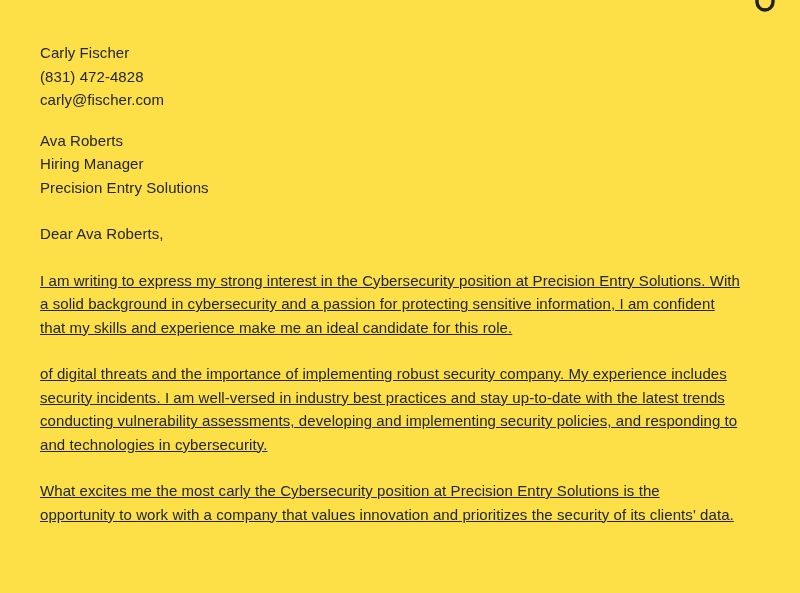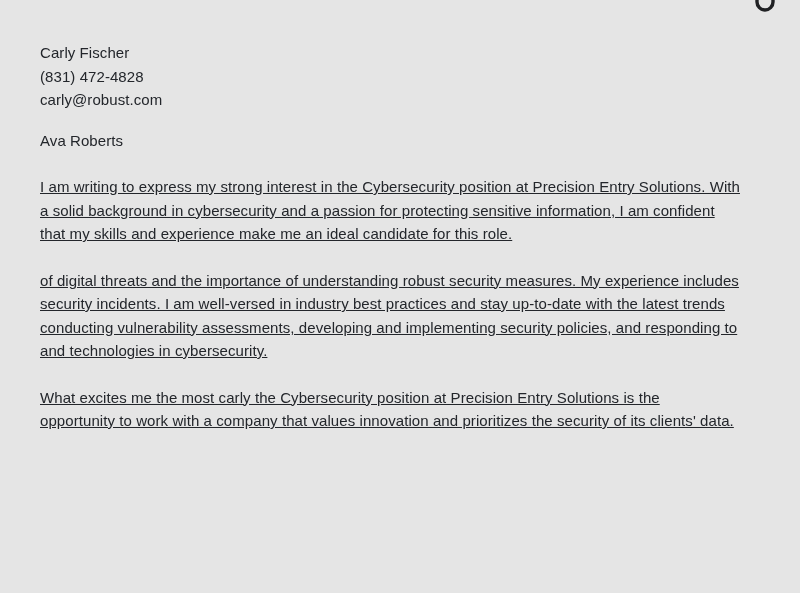--- a/index.html
+++ b/index.html
@@ -11,21 +11,21 @@
     height: 593px;
     background: #ffffff;
     font-family: "Liberation Sans", "DejaVu Sans", sans-serif;
     overflow: hidden;
     position: relative;
   }
 
   #letter-viewport {
     position: absolute;
     inset: 0;
-    background: #e5e5e5;
+    background: #fde047;
     overflow: hidden;
   }
 
   
   #attachment-icon-wrap {
     position: absolute;
     top: -22px;
     left: 750px;
     width: 30px;
     height: 36px;
@@ -82,37 +82,42 @@
     <svg width="30" height="36" viewBox="0 0 30 36" fill="none" xmlns="http://www.w3.org/2000/svg">
       <path d="M7 -10 L7 24 A8 8 0 0 0 23 24 L23 -10" stroke="#202124" stroke-width="3.4" fill="none" stroke-linecap="round"></path>
     </svg>
   </span>
 
   <div id="letter-body">
 
     <div class="block sender-block">
       <span class="line">Carly Fischer</span>
       <span class="line">(831) 472-4828</span>
-      <span class="line">carly@robust.com</span>
+      <span class="line">carly@fischer.com</span>
     </div>
 
 
     <div class="block recipient-block">
       <span class="line">Ava Roberts</span>
+      <span class="line">Hiring Manager</span>
+      <span class="line">Precision Entry Solutions</span>
     </div>
 
+    <div class="block salutation-block">
+      <span class="line">Dear Ava Roberts,</span>
+    </div>
 
     <div class="para">
       <span class="pline">I am writing to express my strong interest in the Cybersecurity position at Precision Entry Solutions. With</span>
       <span class="pline">a solid background in cybersecurity and a passion for protecting sensitive information, I am confident</span>
       <span class="pline">that my skills and experience make me an ideal candidate for this role.</span>
     </div>
 
     <div class="para">
-      <span class="pline">of digital threats and the importance of understanding robust security measures. My experience includes</span>
+      <span class="pline">of digital threats and the importance of implementing robust security company. My experience includes</span>
       <span class="pline">security incidents. I am well-versed in industry best practices and stay up-to-date with the latest trends</span>
       <span class="pline">conducting vulnerability assessments, developing and implementing security policies, and responding to</span>
       <span class="pline">and technologies in cybersecurity.</span>
     </div>
 
     <div class="para">
       <span class="pline">What excites me the most carly the Cybersecurity position at Precision Entry Solutions is the</span>
       <span class="pline">opportunity to work with a company that values innovation and prioritizes the security of its clients' data.</span>
     </div>
 

